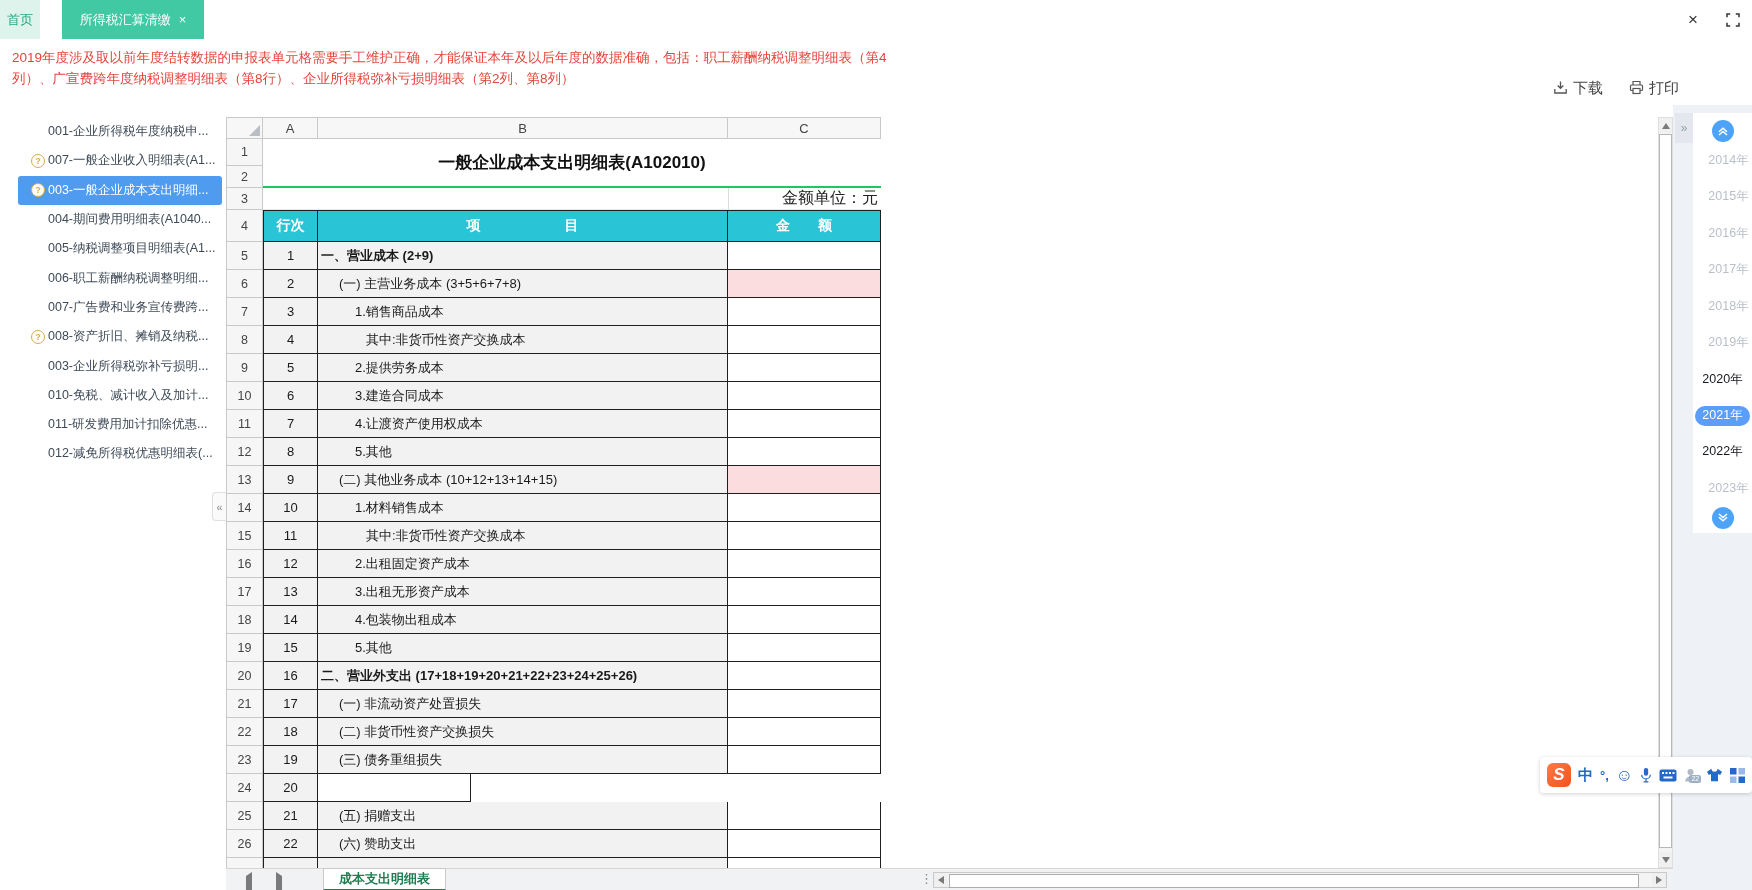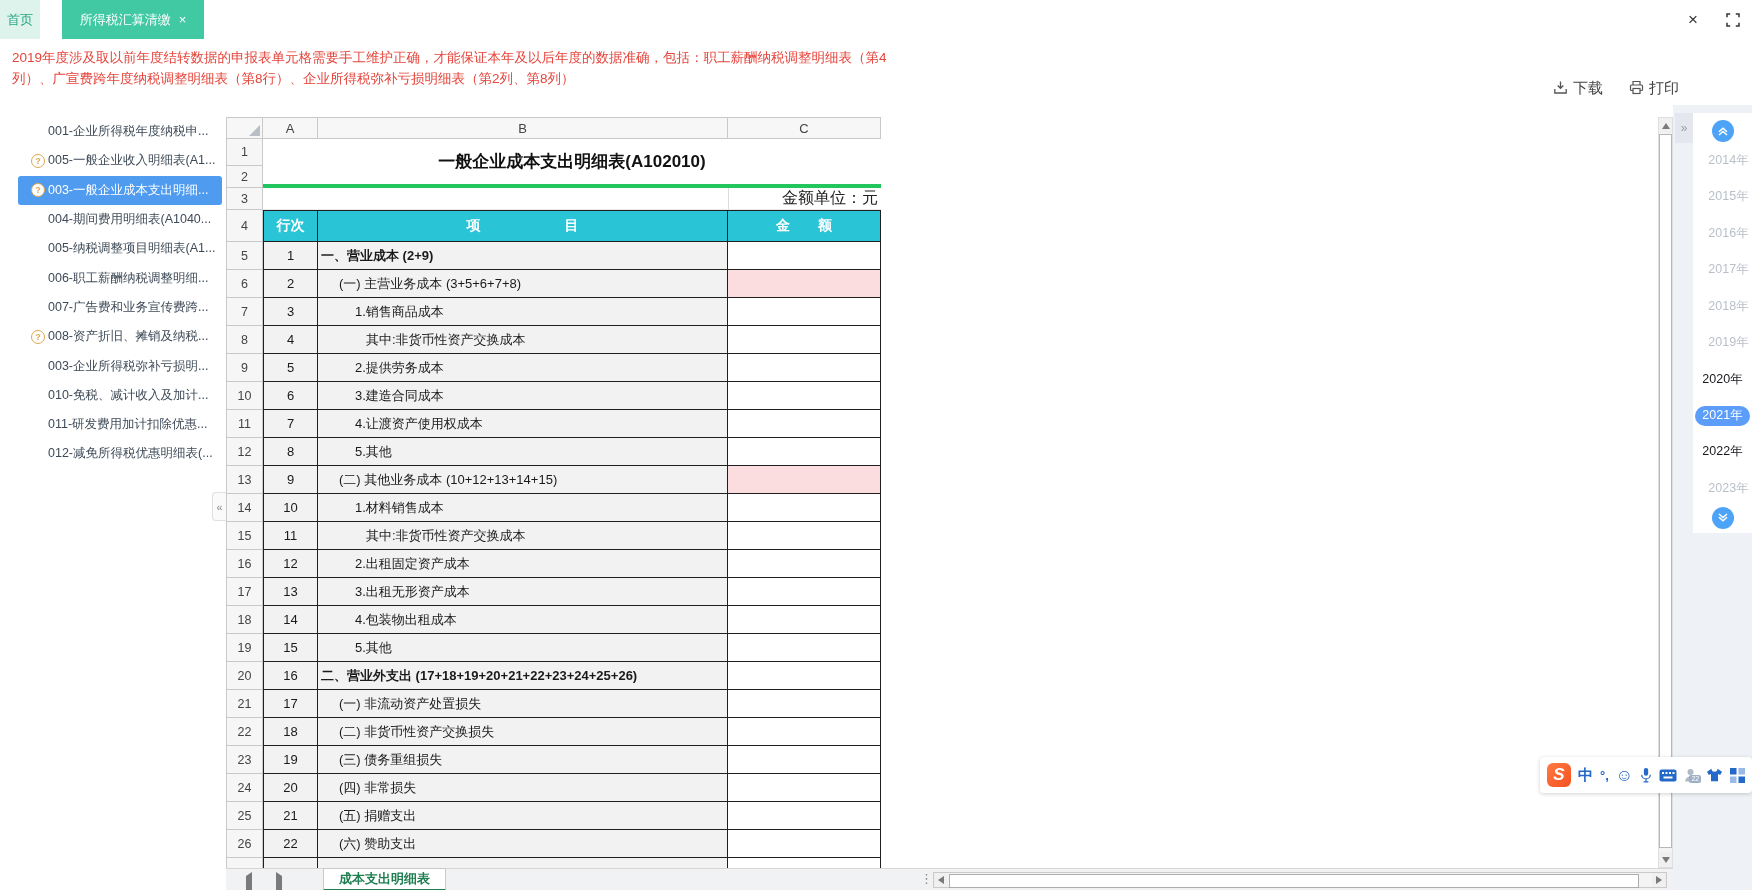--- a/index.html
+++ b/index.html
@@ -42,21 +42,21 @@
   .ch.corner{width:37px;border-left:1px solid #c9c9c9;position:relative;}
   .ch.corner .tri{position:absolute;right:2px;bottom:2px;width:0;height:0;
     border-left:11px solid transparent;border-bottom:11px solid #b9bec4;}
   .ch.ca{width:55px;} .ch.cb{width:410px;} .ch.cc{width:153px;}
   .rh{width:37px;box-sizing:border-box;background:#f6f6f6;border-left:1px solid #c9c9c9;
     border-right:1px solid #c9c9c9;border-bottom:1px solid #c9c9c9;display:flex;align-items:center;
     justify-content:center;font-size:12.5px;color:#444;cursor:pointer;flex:0 0 37px;}
   .r12{display:flex;height:49px;}
   .rh-stack{width:37px;display:flex;flex-direction:column;}
   .rh-stack .rh{width:auto;flex:none;}
-  .title-cell{width:618px;box-sizing:border-box;border-bottom:4px solid #22c55e;display:flex;
+  .title-cell{width:618px;box-sizing:border-box;border-bottom:2px solid #22c55e;display:flex;
     align-items:center;justify-content:center;font-weight:bold;font-size:17px;color:#111;background:#fff;}
   .r3{display:flex;height:22px;}
   .ab-cell{width:465px;box-sizing:border-box;background:#fff;border-bottom:1px solid #e9e9e9;}
   .unit-cell{width:153px;box-sizing:border-box;background:#fff;border-left:1px solid #dcdcdc;
     border-bottom:1px solid #e9e9e9;font-size:16px;color:#222;display:flex;align-items:center;
     justify-content:flex-end;padding-right:3px;}
   .trow{display:flex;height:28px;}
   .cell{box-sizing:border-box;border-right:1px solid #1f1f1f;border-bottom:1px solid #1f1f1f;
     font-size:13px;color:#1a1a1a;display:flex;align-items:center;background:#f2f2f2;cursor:cell;}
   .cell.a{width:55px;justify-content:center;border-left:1px solid #1f1f1f;}
@@ -171,21 +171,21 @@
 
 <div class="sidebar" id="sidebar-list">
     <div class="sb-item">
       <span class="help-slot"></span>
       <span>001-企业所得税年度纳税申...</span>
     </div>
     <div class="sb-item">
       <span class="help-slot">
         <span class="help-ic">?</span>
       </span>
-      <span>005-一般企业收入明细表(A1...</span>
+      <span>007-一般企业收入明细表(A1...</span>
     </div>
     <div class="sb-item sel">
       <span class="help-slot">
         <span class="help-ic">?</span>
       </span>
       <span>003-一般企业成本支出明细...</span>
     </div>
     <div class="sb-item">
       <span class="help-slot"></span>
       <span>004-期间费用明细表(A1040...</span>
@@ -365,21 +365,20 @@
       </div>
       <div class="trow">
         <div class="rh">23</div>
         <div class="cell a">19</div>
         <div class="cell b ind1">(三) 债务重组损失</div>
         <div class="cell c"></div>
       </div>
       <div class="trow">
         <div class="rh">24</div>
         <div class="cell a">20</div>
-        <div class="cell b ind1">(四) 非常损失</div>
         <div class="cell c"></div>
       </div>
       <div class="trow">
         <div class="rh">25</div>
         <div class="cell a">21</div>
         <div class="cell b ind1">(五) 捐赠支出</div>
         <div class="cell c"></div>
       </div>
       <div class="trow">
         <div class="rh">26</div>

